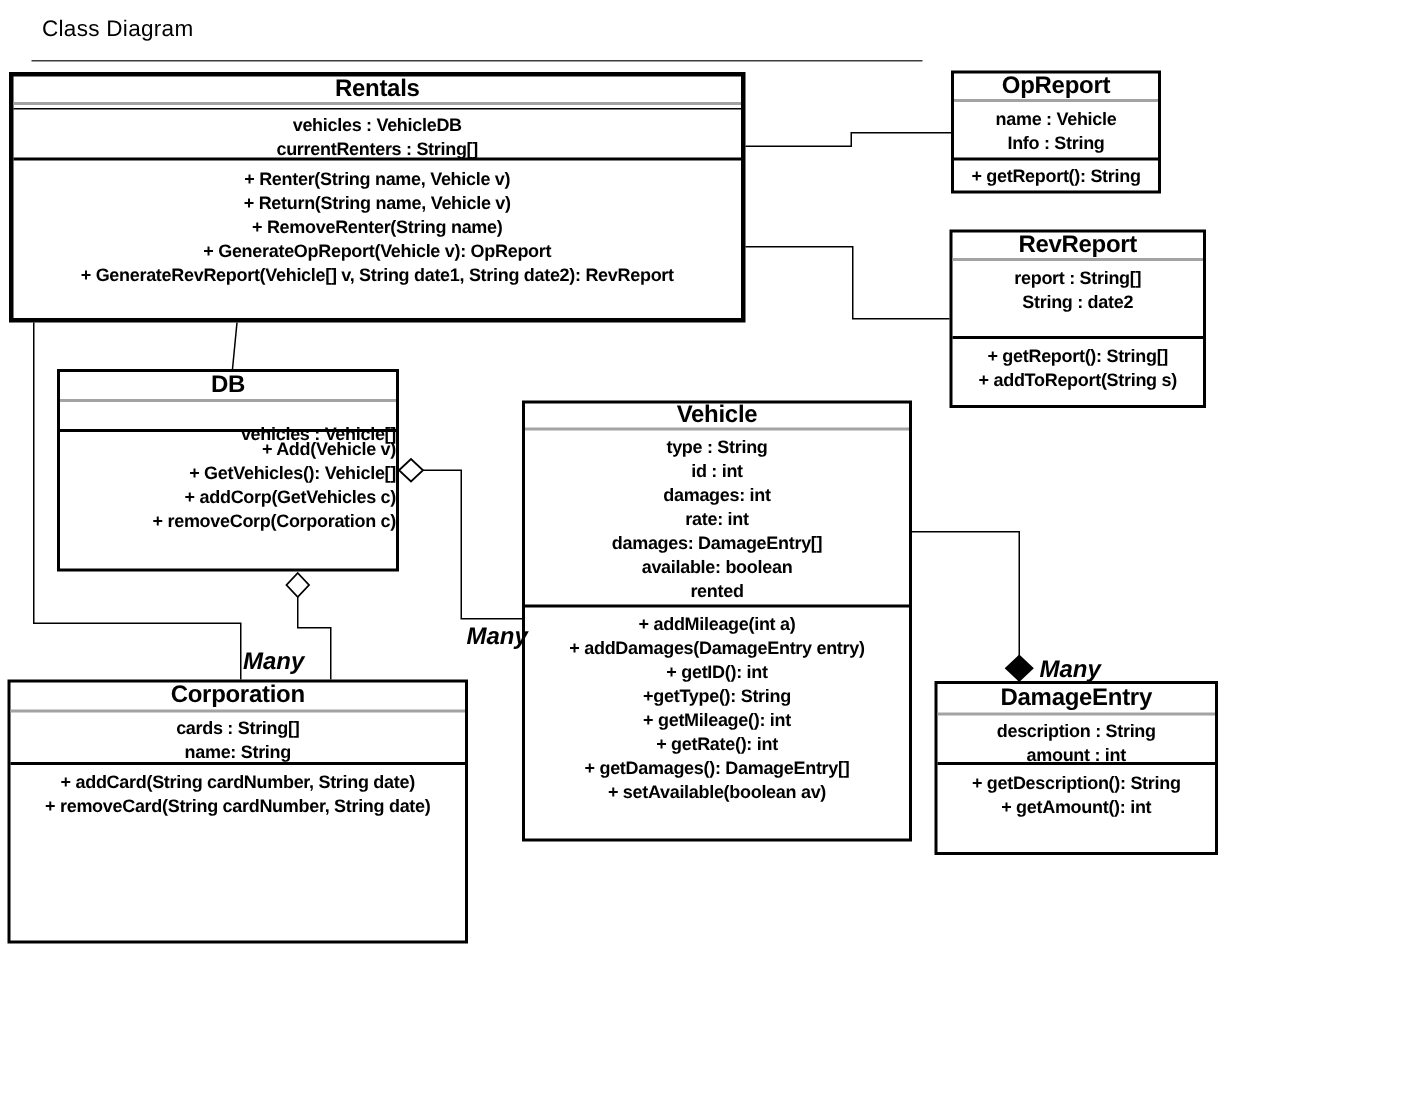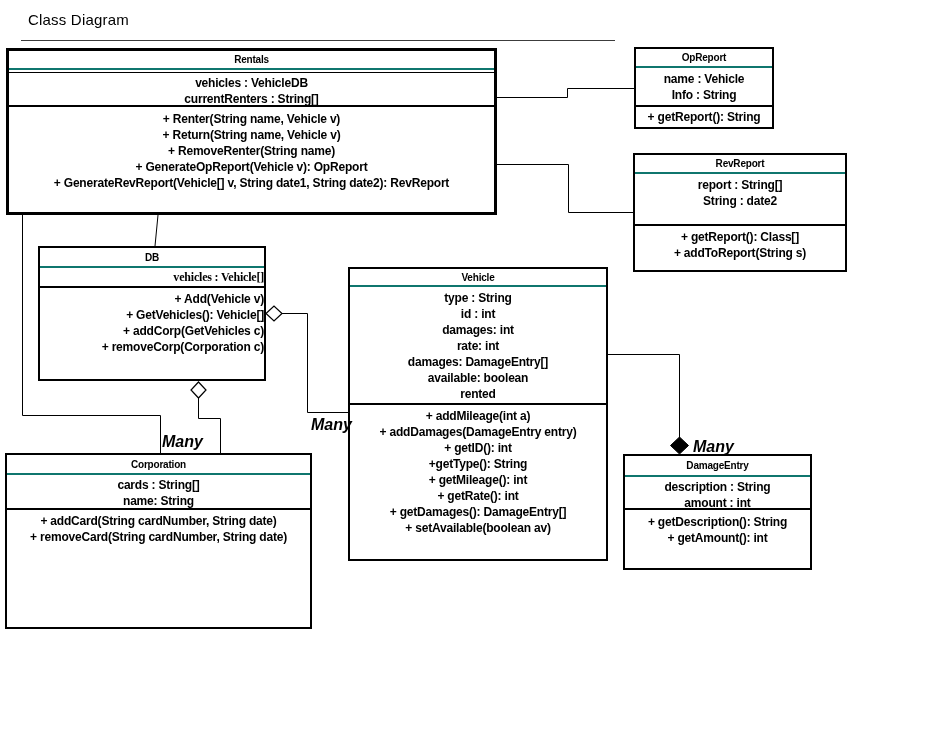--- a/index.html
+++ b/index.html
@@ -14,21 +14,21 @@
 
   .uml-box {
     position:absolute; background:#fff; border:2px solid #000;
     display:flex; flex-direction:column;
     font-weight:bold; font-size:12px; text-align:center; letter-spacing:-0.2px;
     white-space:nowrap;
   }
   .uml-box.rentals { border-width:3px; }
   .uml-title {
     flex:0 0 auto; display:flex; align-items:center; justify-content:center;
-    border-bottom:2px solid #0f766e; font-size:10px;
+    border-bottom:2px solid #a3a3a3; font-size:16px;
   }
   .rentals .uml-attrs { border-top:1px solid #000; margin-top:2px; }
   .uml-attrs { flex:0 0 auto; border-bottom:2px solid #000; line-height:16px; }
   .uml-methods { flex:1 1 auto; line-height:16px; }
   .uml-line { height:16px; }
 
   .many-label { position:absolute; font-size:16px; font-weight:bold; font-style:italic; }
 
   .wire-layer { position:absolute; left:0; top:0; width:941px; height:729px; pointer-events:none; }
 </style>
@@ -59,35 +59,35 @@
     <div class="uml-title" style="height:19px;">OpReport</div>
     <div class="uml-attrs" style="height:39px; padding-top:3px;">
       <div class="uml-line">name : Vehicle</div>
       <div class="uml-line">Info : String</div>
     </div>
     <div class="uml-methods" style="padding-top:2px;">
       <div class="uml-line">+ getReport(): String</div>
     </div>
   </div>
 
-  <div class="uml-box" style="left:633px; top:153px; width:214px; height:119px;">
+  <div class="uml-box" style="left:633px; top:153px; width:171px; height:119px;">
     <div class="uml-title" style="height:19px;">RevReport</div>
     <div class="uml-attrs" style="height:52px; padding-top:3px;">
       <div class="uml-line">report : String[]</div>
       <div class="uml-line">String : date2</div>
     </div>
     <div class="uml-methods" style="padding-top:3px;">
-      <div class="uml-line">+ getReport(): Class[]</div>
+      <div class="uml-line">+ getReport(): String[]</div>
       <div class="uml-line">+ addToReport(String s)</div>
     </div>
   </div>
 
   <div class="uml-box" style="left:38px; top:246px; width:228px; height:135px;text-align:right;">
     <div class="uml-title" style="height:20px;">DB</div>
-    <div class="uml-attrs" style="height:20px; padding-top:1px;font-family:Liberation Serif, serif;">
+    <div class="uml-attrs" style="height:20px; padding-top:13px;">
       <div class="uml-line">vehicles : Vehicle[]</div>
     </div>
     <div class="uml-methods" style="padding-top:3px;">
       <div class="uml-line">+ Add(Vehicle v)</div>
       <div class="uml-line">+ GetVehicles(): Vehicle[]</div>
       <div class="uml-line">+ addCorp(GetVehicles c)</div>
       <div class="uml-line">+ removeCorp(Corporation c)</div>
     </div>
   </div>
 

